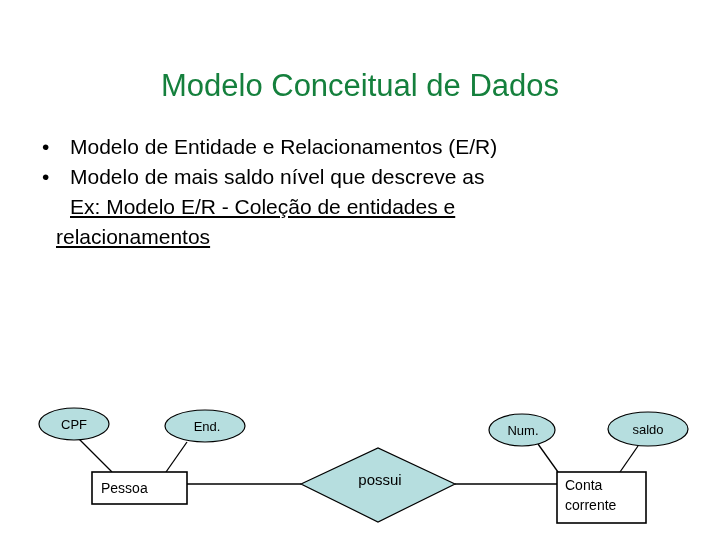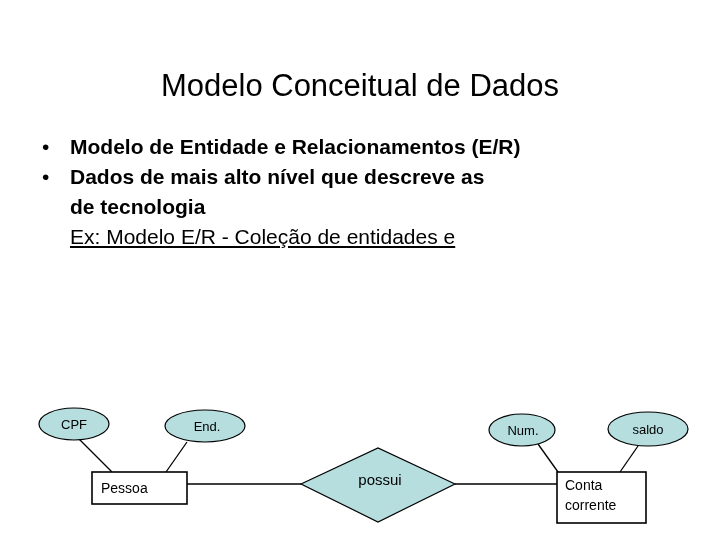--- a/index.html
+++ b/index.html
@@ -22,21 +22,21 @@
   #slide-title {
     position: absolute;
     left: 0;
     top: 46px;
     width: 720px;
     text-align: center;
     font-size: 31px;
     font-weight: 400;
     line-height: 38px;
     letter-spacing: 0px;
-    color: #000000;
+    color: #15803d;
     white-space: nowrap;
   }
 
   
   #body-block {
     position: absolute;
     left: 26px;
     top: 132px;
     width: 668px;
     font-size: 21px;
@@ -50,21 +50,20 @@
   }
   .bullet-dot {
     position: absolute;
     left: 16px;
     top: 0;
     font-size: 21px;
     line-height: 30px;
   }
   .bullet-text {
     display: block;
-    font-weight: bold;
   }
   .sub-note {
     padding-left: 44px;
     margin: 0;
     text-decoration: underline;
   }
   .sub-note .sub-line {
     display: block;
   }
   .sub-note .sub-line-first {
@@ -126,26 +125,26 @@
 
   <div id="body-block">
 
     <div class="bullet-item">
       <span class="bullet-dot">•</span>
       <span class="bullet-text">Modelo de Entidade e Relacionamentos (E/R)</span>
     </div>
 
     <div class="bullet-item">
       <span class="bullet-dot">•</span>
-      <span class="bullet-text">Dados de mais alto nível que descreve as</span>
-      <span class="bullet-text">de tecnologia</span>
+      <span class="bullet-text">Modelo de mais saldo nível que descreve as</span>
     </div>
 
     <div class="sub-note">
       <span class="sub-line sub-line-first">Ex: Modelo E/R - Coleção de entidades e</span>
+      <span class="sub-line sub-line-cont">relacionamentos</span>
     </div>
 
   </div>
 
   <div id="er-diagram">
     <svg id="er-svg" width="720" height="170" viewBox="0 0 720 170" xmlns="http://www.w3.org/2000/svg">
 
       <line class="er-link" x1="78" y1="54" x2="112" y2="88"></line>
 
       <line class="er-link" x1="187" y1="58" x2="166" y2="88"></line>

